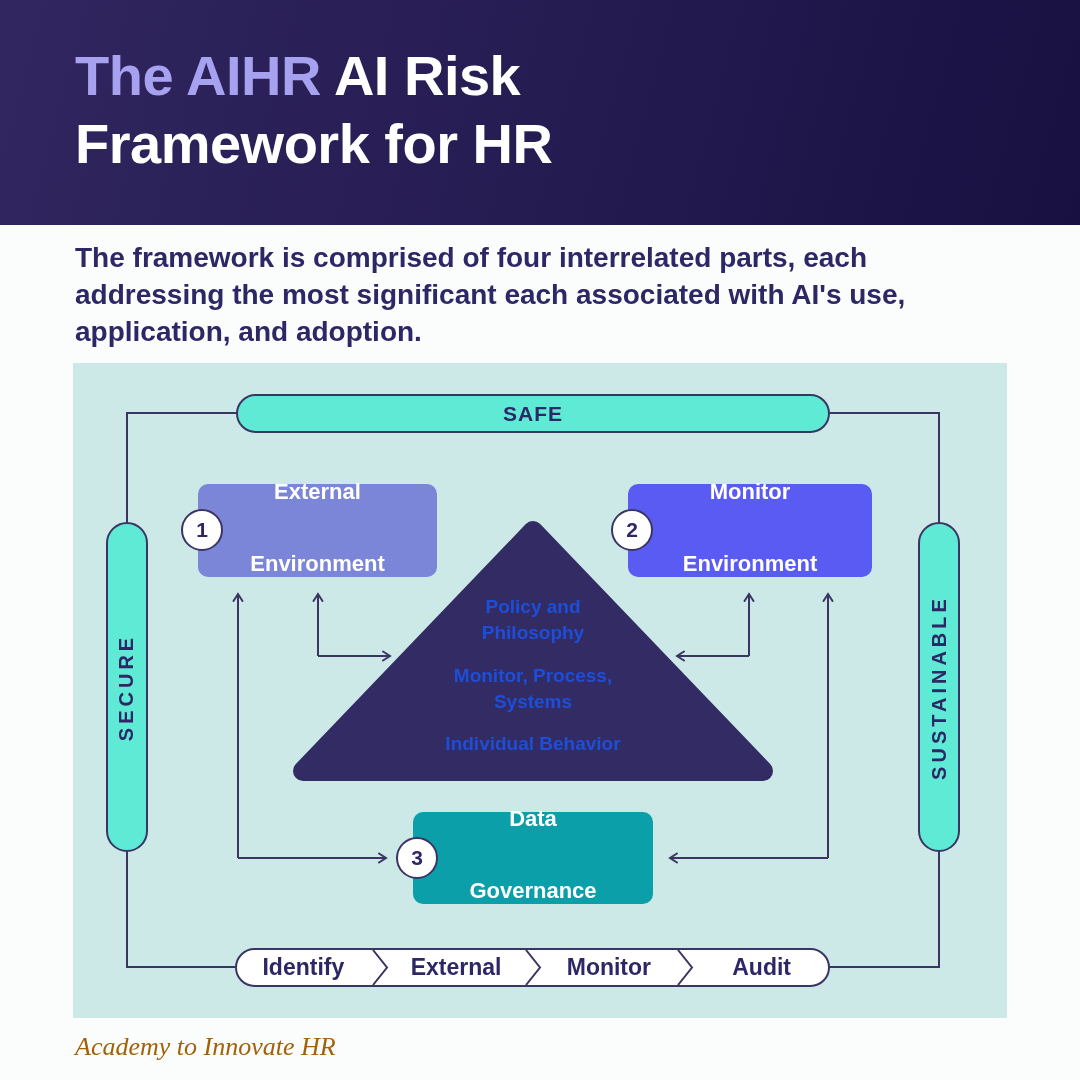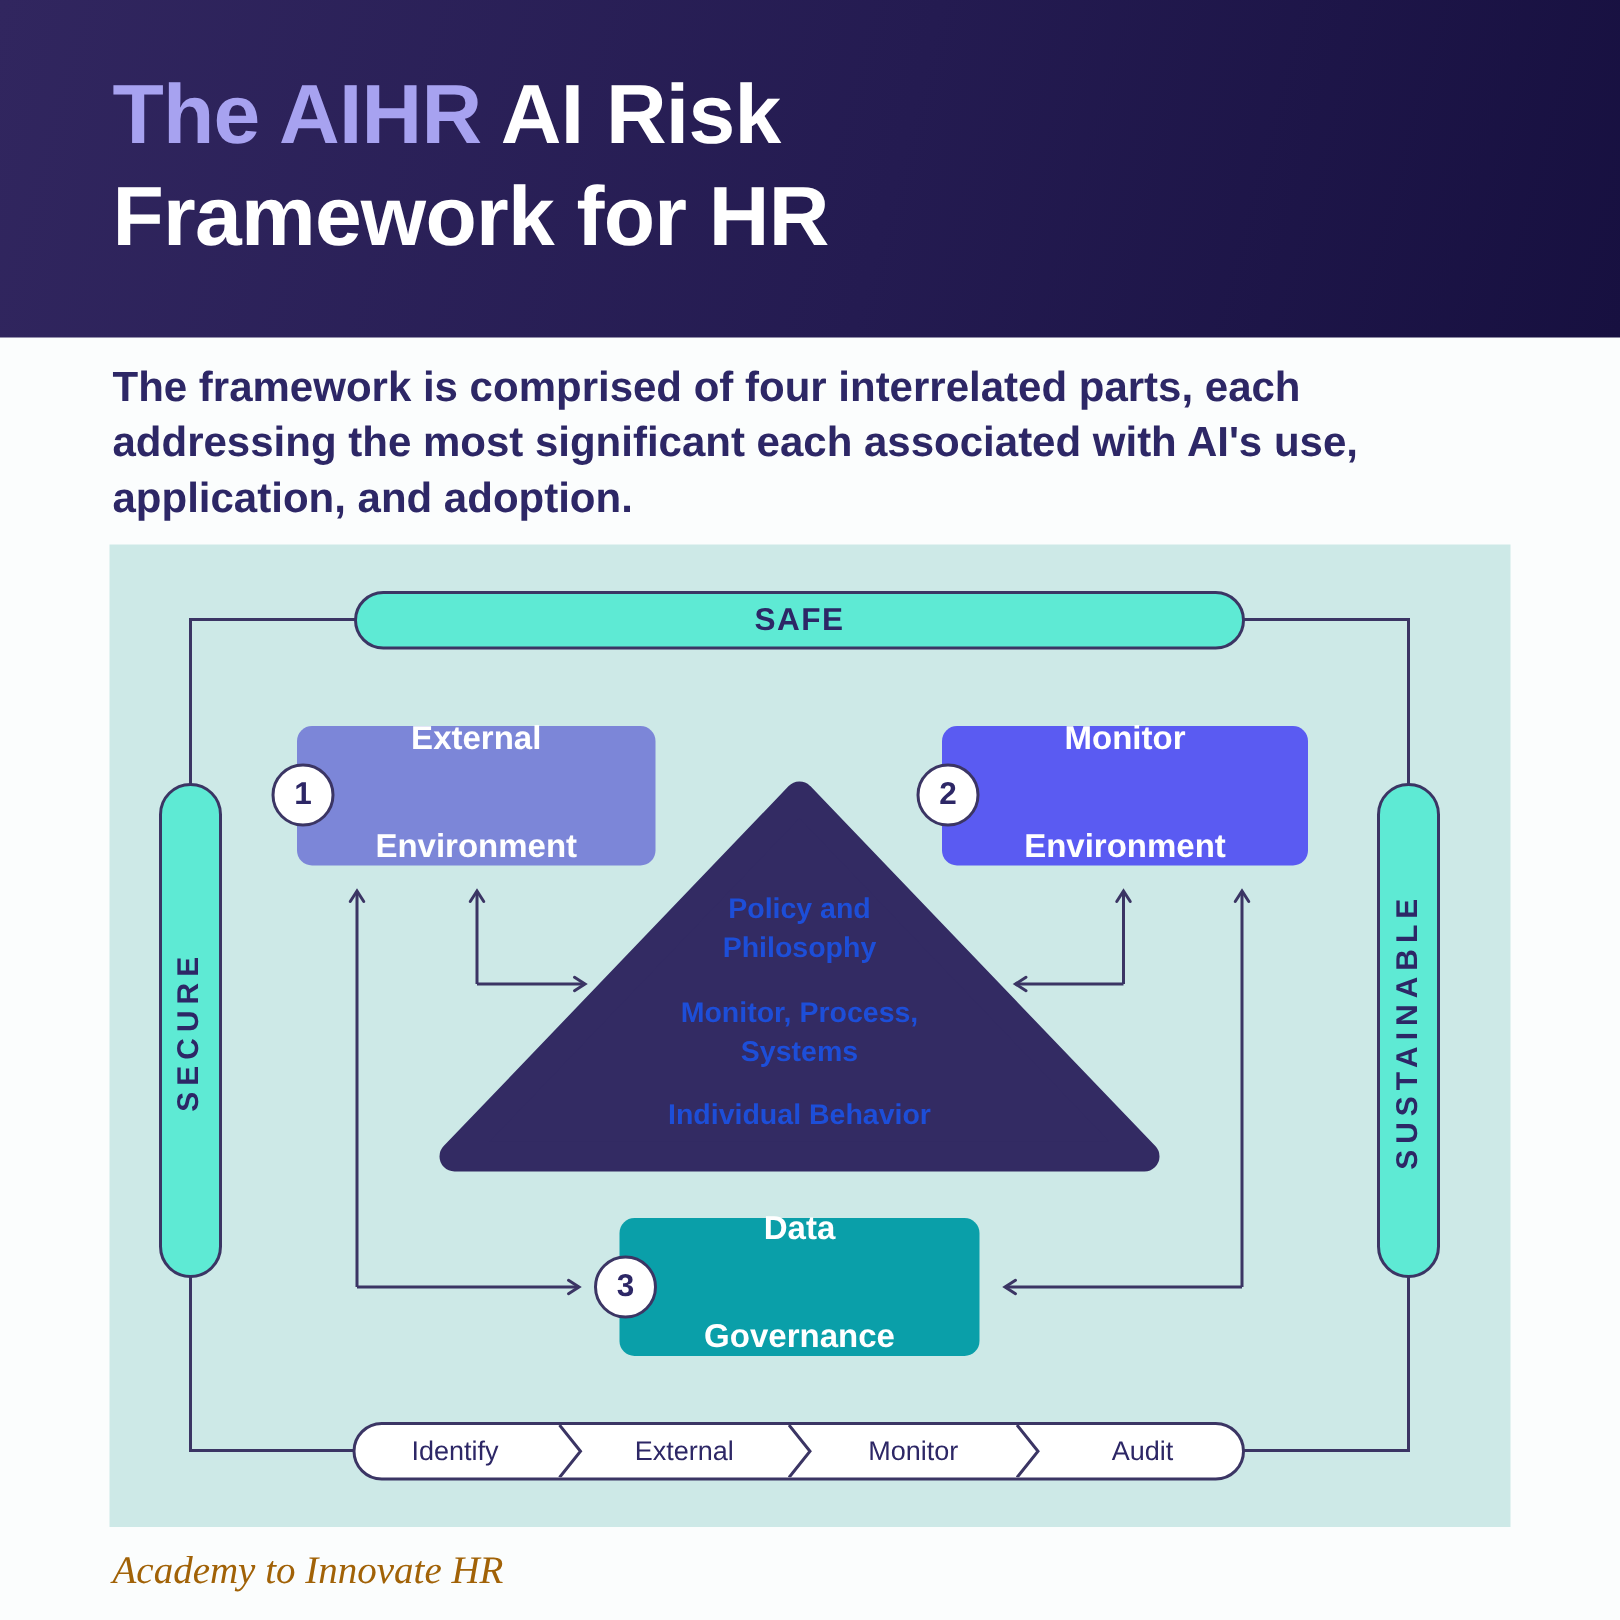--- a/index.html
+++ b/index.html
@@ -43,21 +43,21 @@
   .pill-secure { left:106px; }
   .pill-sustainable { left:918px; }
   .vert-label { transform:rotate(-90deg); white-space:nowrap; font-size:20px; letter-spacing:4px; font-weight:700; color:#2d2766; }
   
   .process-bar {
     position:absolute; left:235px; top:948px; width:595px; height:39px;
     background:#ffffff; border:2px solid #3b3564; border-radius:20px;
     display:flex; align-items:stretch; overflow:hidden;
   }
   .step { flex:1; display:flex; align-items:center; justify-content:center;
-          font-size:18px; font-weight:400; color:#2d2766; }
+          font-size:23px; font-weight:700; color:#2d2766; }
   .chevron-sep { flex:none; width:20px; display:flex; align-items:center; }
   
   .node-box {
     position:absolute; border-radius:10px; color:#ffffff;
     display:flex; flex-direction:column; align-items:center; justify-content:flex-end;
     font-size:22px; font-weight:700; line-height:1.2; text-align:center;gap:45px;
   }
   .box-external { left:198px; top:484px; width:239px; height:93px; }
   .box-internal { left:628px; top:484px; width:244px; height:93px; }
   .box-datagov  { left:413px; top:812px; width:240px; height:92px; }

